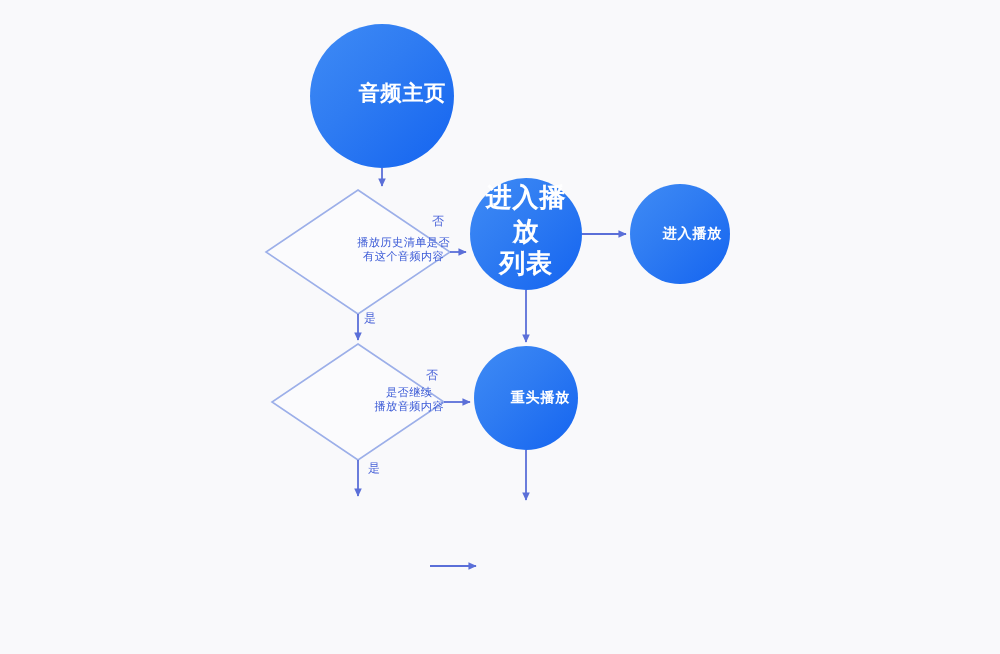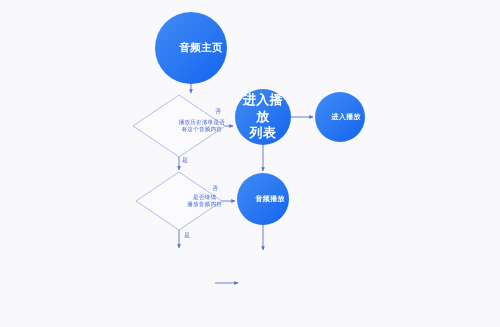--- a/index.html
+++ b/index.html
@@ -130,21 +130,21 @@
   <div class="node circle-node" id="node-playlist">
     <span class="node-label">进入播放
 列表</span>
   </div>
 
   <div class="node circle-node" id="node-other">
     <span class="node-label">进入播放</span>
   </div>
 
   <div class="node circle-node" id="node-restart">
-    <span class="node-label">音频播放</span>
+    <span class="node-label">重头播放</span>
   </div>
 
 
 
   <div class="node diamond-node" id="decision-history">
     <span class="diamond-text">播放历史清单是否
 有这个音频内容</span>
   </div>
 
   <div class="node diamond-node" id="decision-continue">

